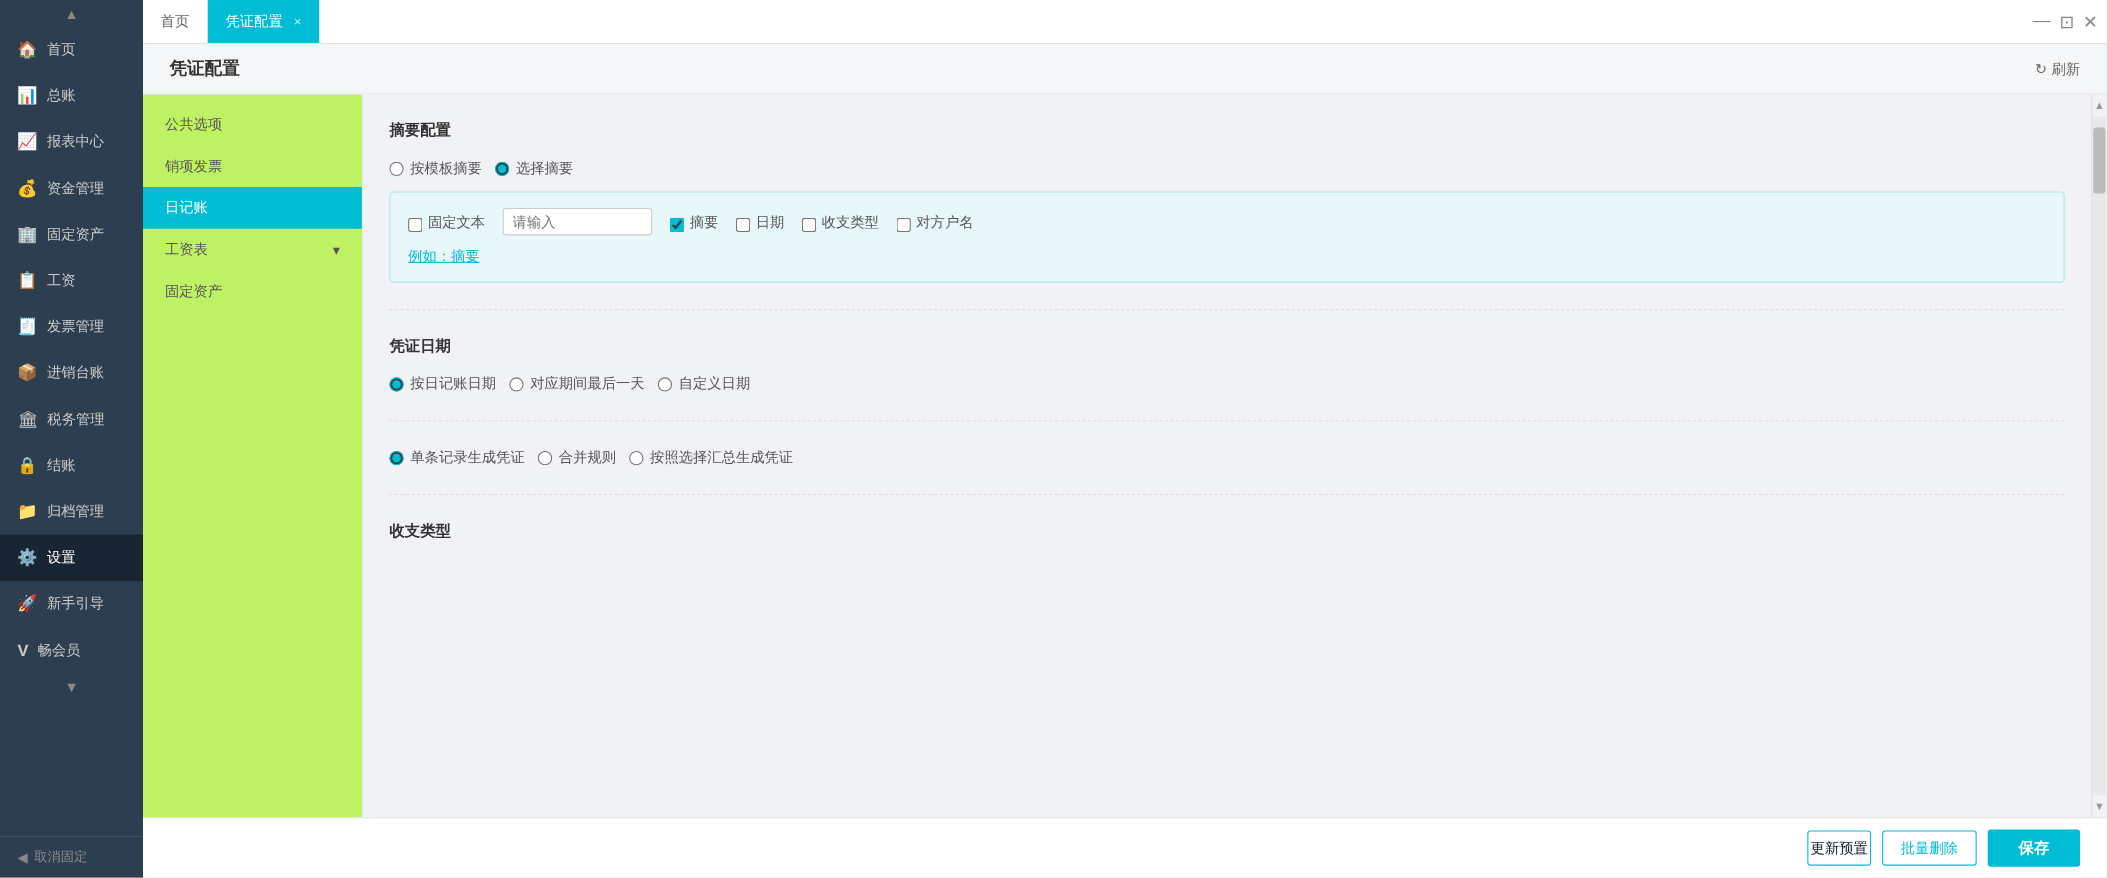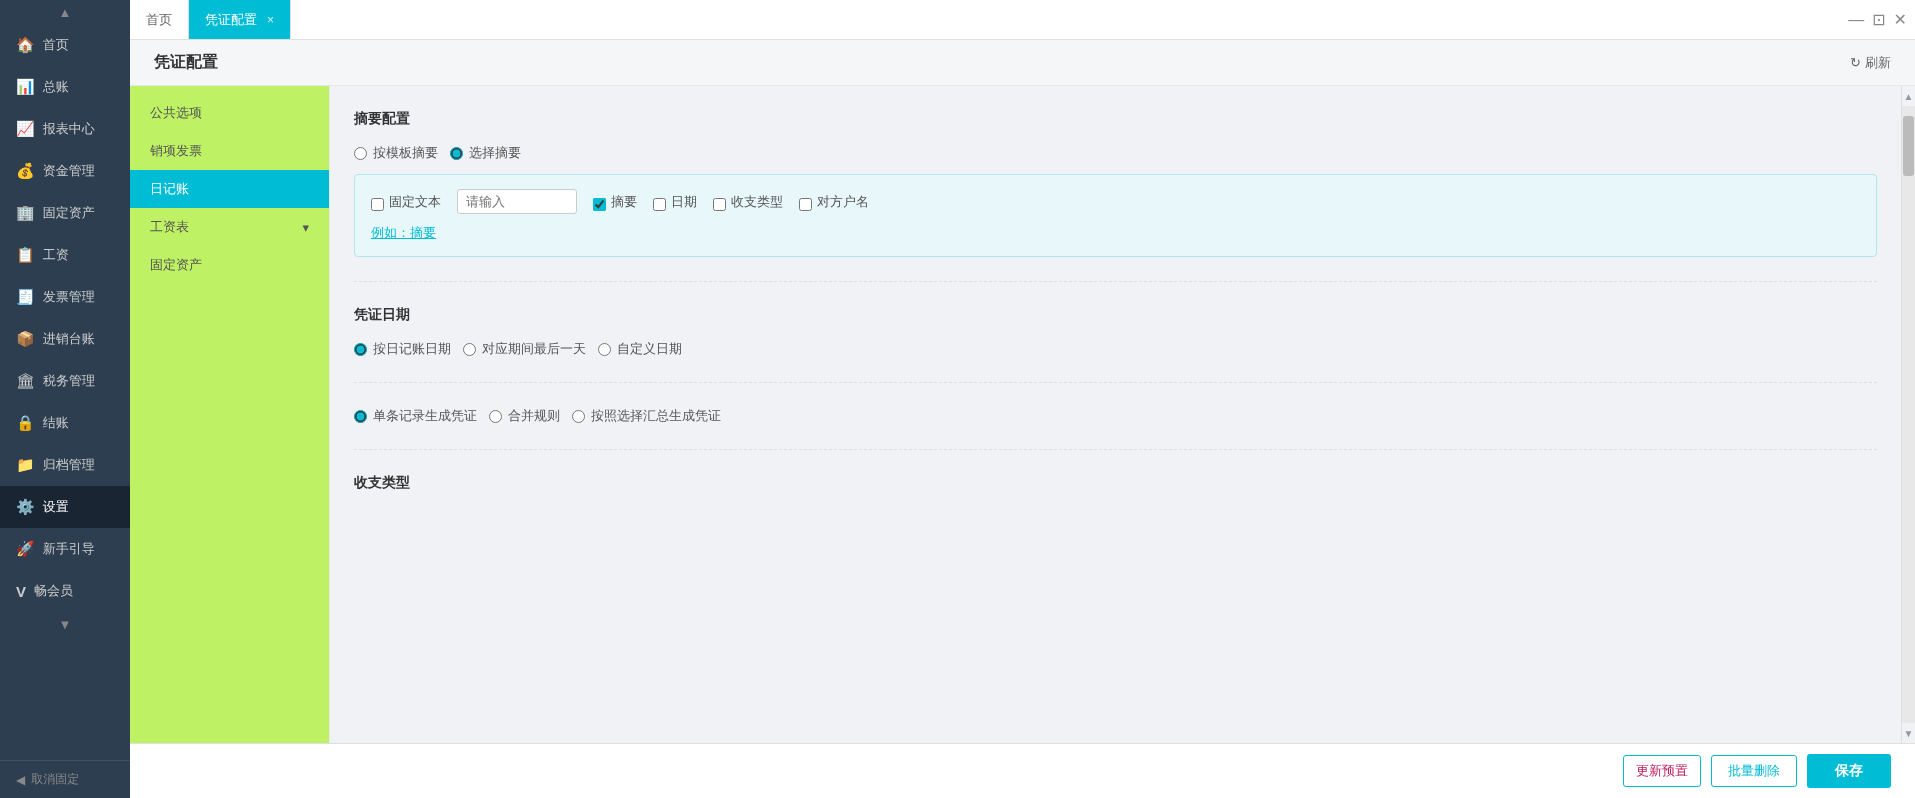--- a/index.html
+++ b/index.html
@@ -231,21 +231,21 @@
     }
     .checkbox-item input[type="checkbox"] {
       accent-color: #00bcd4;
       cursor: pointer;
     }
     .text-input-inline {
       border: 1px solid #ccc;
       border-radius: 3px;
       padding: 4px 8px;
       font-size: 13px;
-      width: 120px;
+      width: 136px;
       color: #0f766e;
       background: #fff;
       outline: none;
     }
     .example-text {
       color: #00bcd4;
       font-size: 13px;
       text-decoration: underline;
     }
 
@@ -256,22 +256,22 @@
       padding: 10px 24px;
       display: flex;
       justify-content: flex-end;
       align-items: center;
       gap: 10px;
       flex-shrink: 0;
     }
     .btn-update {
       background: #fff;
       border: 1px solid #00bcd4;
-      color: #be185d;
-      padding: 6px 12px;
+      color: #0f172a;
+      padding: 6px 2px;
       border-radius: 3px;
       cursor: pointer;
       font-size: 13px;
     }
     .btn-delete {
       background: #fff;
       border: 1px solid #00bcd4;
       color: #00bcd4;
       padding: 6px 16px;
       border-radius: 3px;

